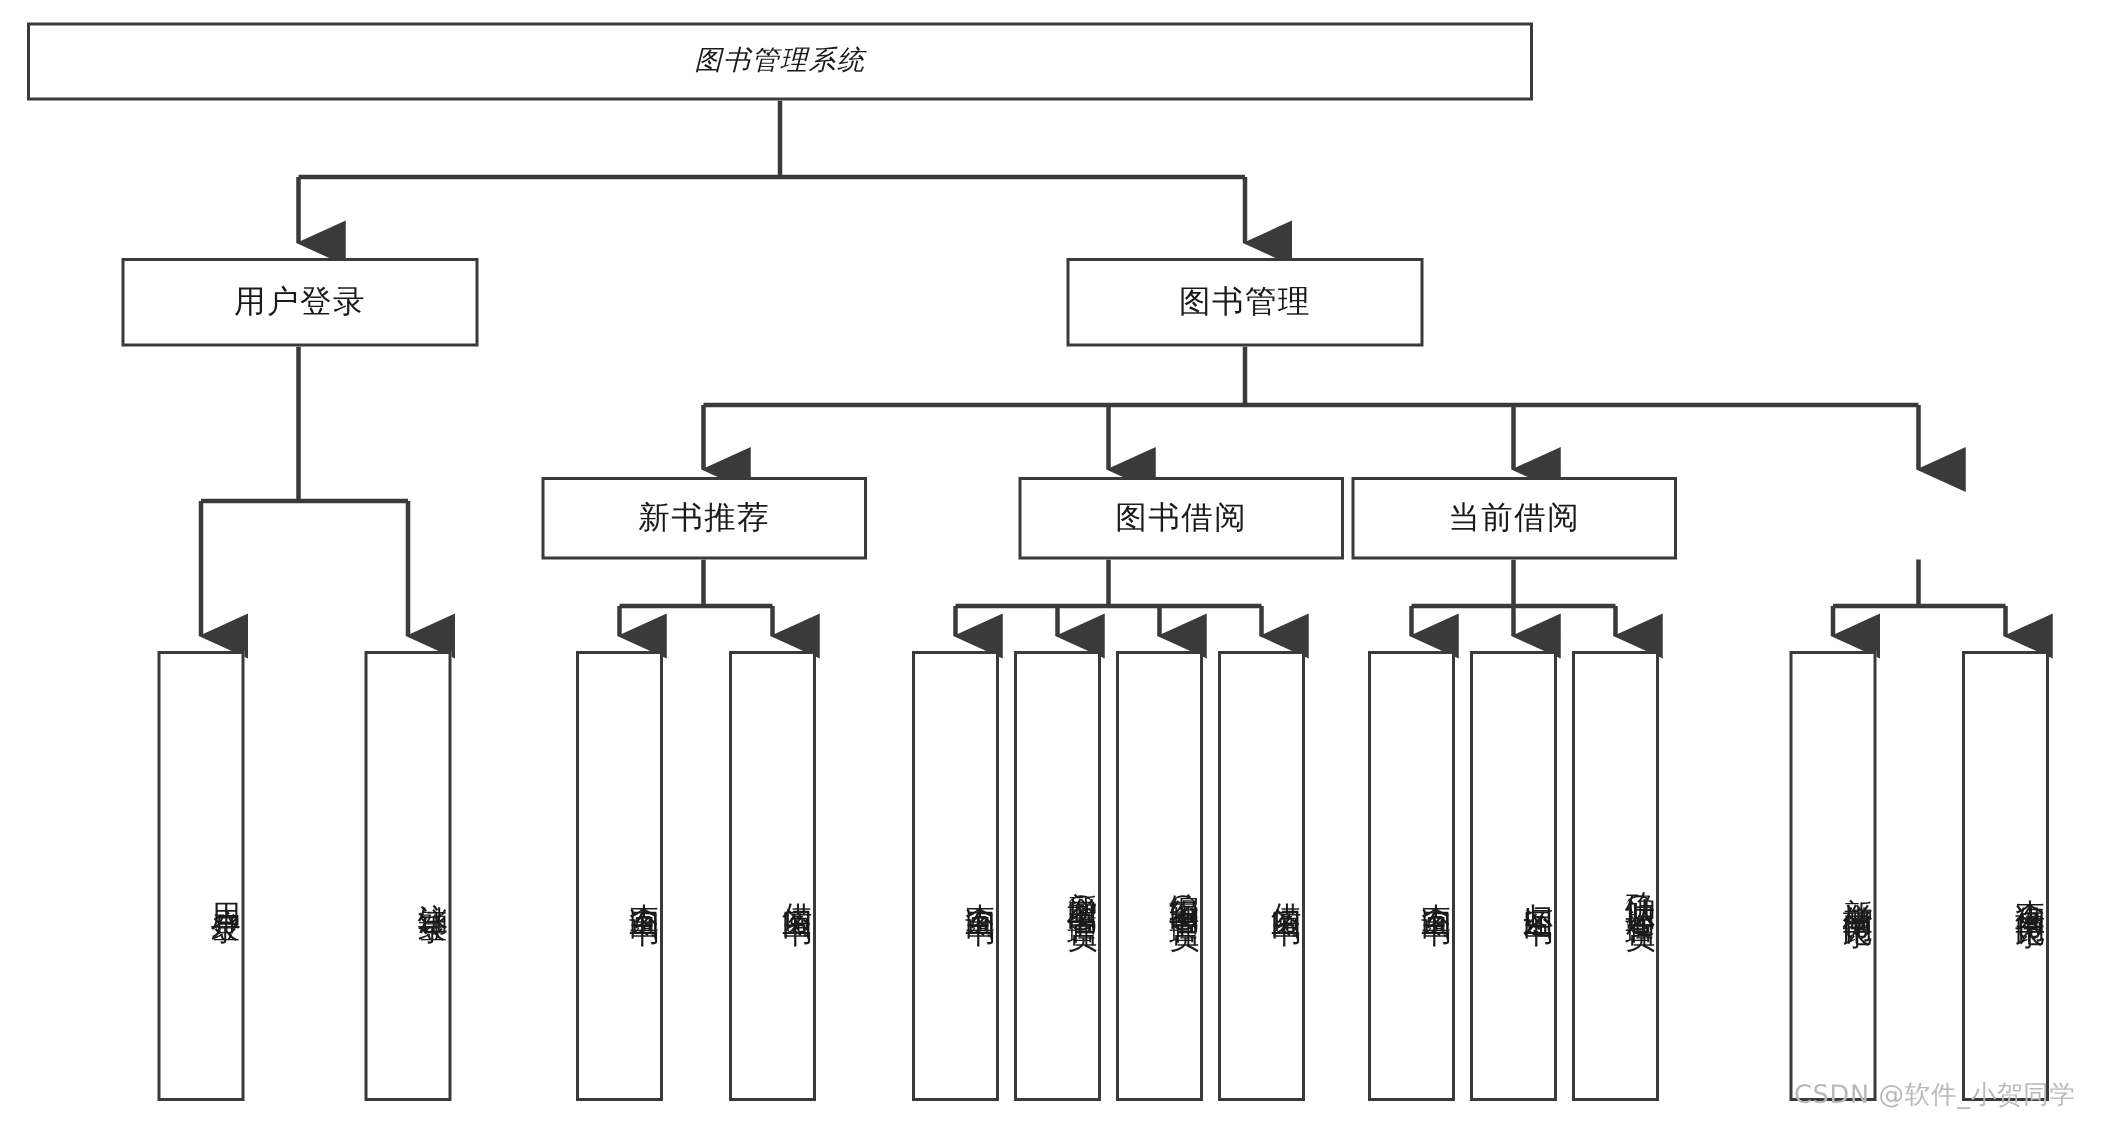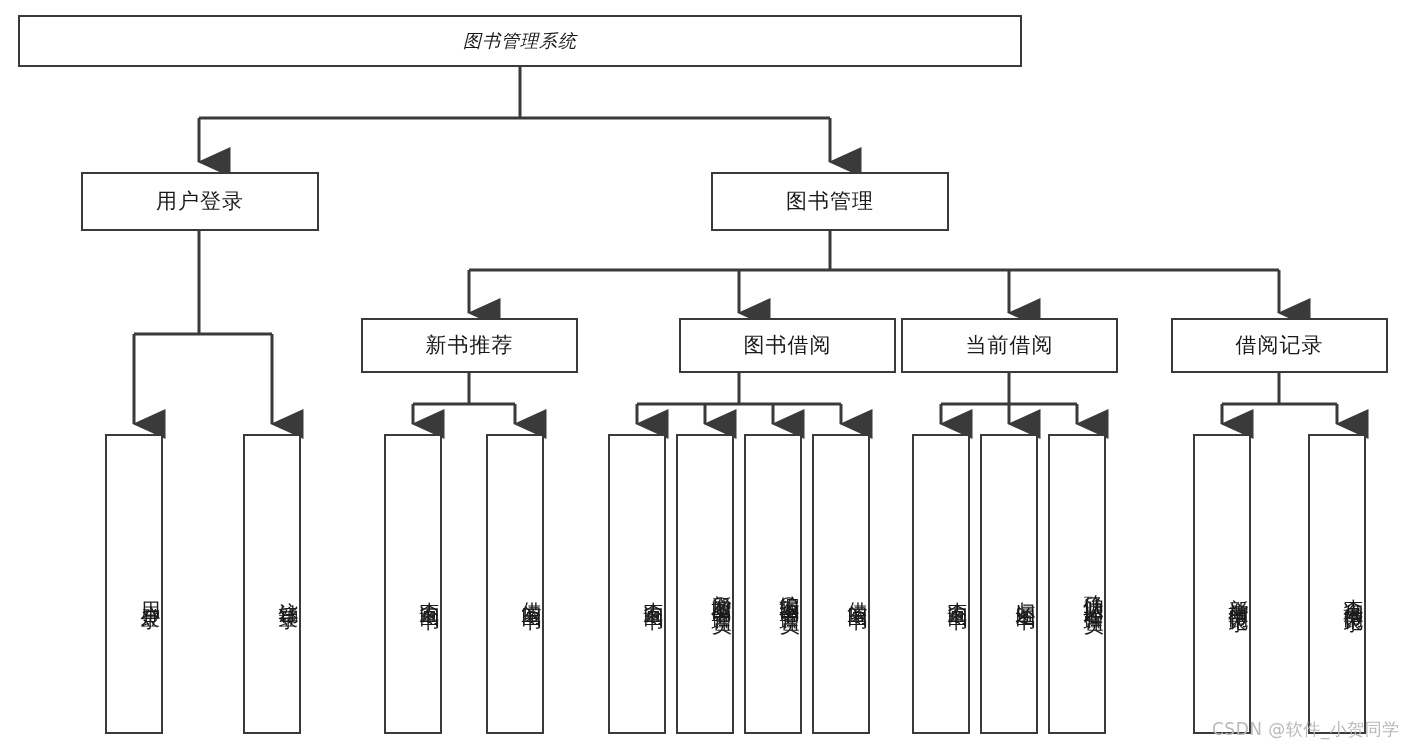--- a/index.html
+++ b/index.html
@@ -122,35 +122,34 @@
   </svg>
 
   <div class="node horiz root" style="left:18px; top:15px; width:1004px; height:52px;">图书管理系统</div>
 
   <div class="node horiz" style="left:81px; top:172px; width:238px; height:59px;">用户登录</div>
   <div class="node horiz" style="left:361px; top:318px; width:217px; height:55px;">新书推荐</div>
 
   <div class="node horiz" style="left:711px; top:172px; width:238px; height:59px;">图书管理</div>
   <div class="node horiz" style="left:631px; top:318px; width:217px; height:55px;margin-left:48px;">图书借阅</div>
   <div class="node horiz" style="left:901px; top:318px; width:217px; height:55px;text-align:center;">当前借阅</div>
-  <div class="node horiz" style="left:1171px; top:318px; width:217px; height:55px;">借阅记录</div>
 
   <div class="node vert" style="left:105px; top:434px; width:58px; height:300px;">用户登录</div>
   <div class="node vert" style="left:243px; top:434px; width:58px; height:300px;">注销登录</div>
 
   <div class="node vert" style="left:384px; top:434px; width:58px; height:300px;">查询图书</div>
   <div class="node vert" style="left:486px; top:434px; width:58px; height:300px;">借阅图书</div>
 
   <div class="node vert" style="left:608px; top:434px; width:58px; height:300px;">查询图书</div>
   <div class="node vert" style="left:676px; top:434px; width:58px; height:300px;">新增图书（管理员）</div>
   <div class="node vert" style="left:744px; top:434px; width:58px; height:300px;">编辑图书（管理员）</div>
   <div class="node vert" style="left:812px; top:434px; width:58px; height:300px;">借阅图书</div>
 
   <div class="node vert" style="left:912px; top:434px; width:58px; height:300px;">查询图书</div>
   <div class="node vert" style="left:980px; top:434px; width:58px; height:300px;">归还图书</div>
   <div class="node vert" style="left:1048px; top:434px; width:58px; height:300px;">确认归还（管理员）</div>
 
   <div class="node vert" style="left:1193px; top:434px; width:58px; height:300px;">新增借阅记录</div>
   <div class="node vert" style="left:1308px; top:434px; width:58px; height:300px;">查询借阅记录</div>
 
-  <div class="watermark" style="left:1196px; top:718px;margin-left:16px;">CSDN @软件_小贺同学</div>
+  <div class="watermark" style="left:1196px; top:718px;">CSDN @软件_小贺同学</div>
 
 </div>
 
 </body></html>

